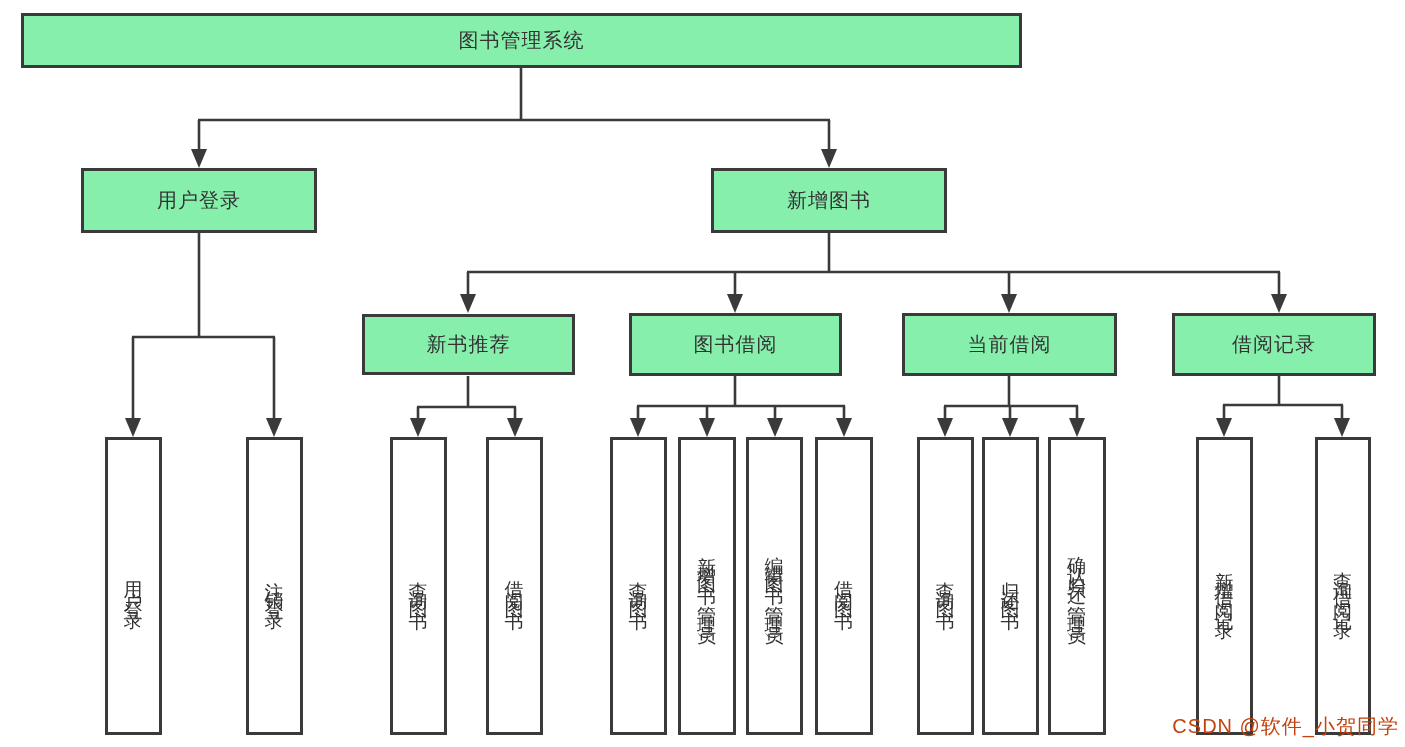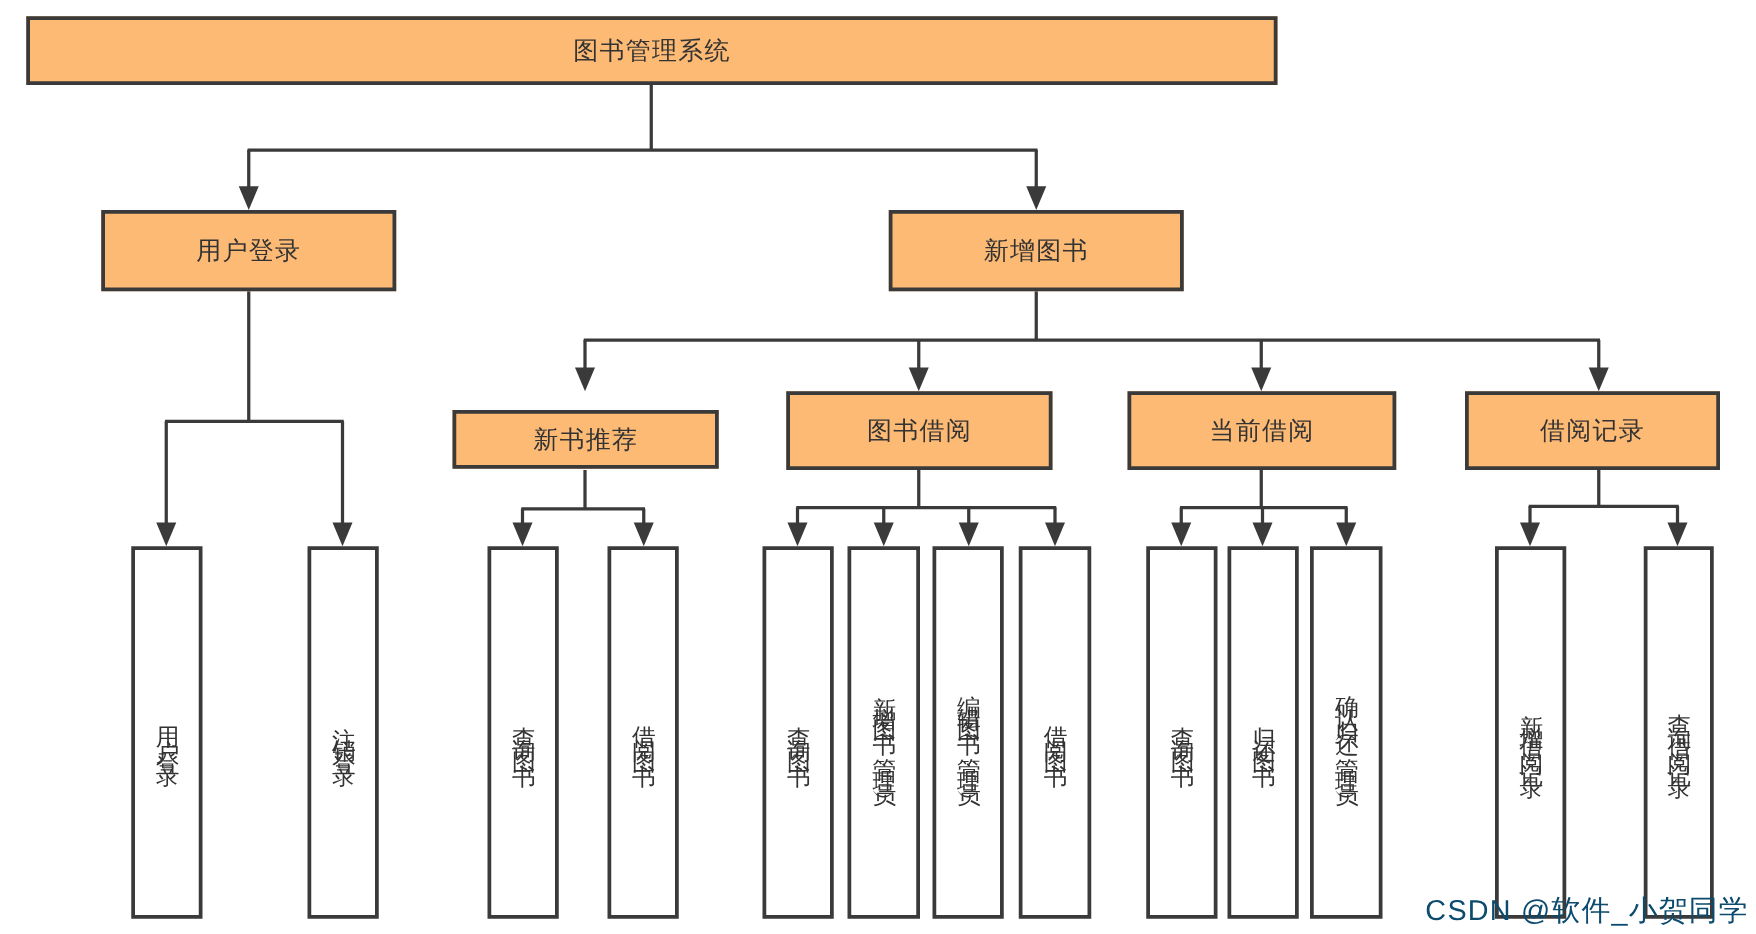--- a/index.html
+++ b/index.html
@@ -10,21 +10,21 @@
     font-family:"Liberation Sans",sans-serif;
     overflow:hidden;
   }
   .canvas svg{position:absolute;left:0;top:0;}
   svg line{stroke:#3a3a3a;stroke-width:2.6;}
   svg polygon{fill:#3a3a3a;}
   .hbox{
     position:absolute;
     box-sizing:border-box;
     border:3px solid #3a3a3a;
-    background:#fdba74;
+    background:#86efac;
     display:flex;align-items:center;justify-content:center;
     font-size:20px;color:#333333;
     letter-spacing:1px;
   }
   .vbox{
     position:absolute;
     box-sizing:border-box;
     top:437px;height:298px;
     border:3px solid #3a3a3a;
     background:#ffffff;
@@ -34,22 +34,22 @@
   .vtext{
     writing-mode:vertical-rl;
     text-orientation:mixed;
     letter-spacing:10px;
     line-height:1;
     white-space:nowrap;
   }
   .watermark{
     position:absolute;
     right:6px;top:713px;
-    font-size:23px;
-    color:#0c4a6e;
+    font-size:20px;
+    color:#c2410c;
     letter-spacing:1px;
     pointer-events:none;
     z-index:5;
   }
 </style>
 </head>
 <body>
 
 <div class="canvas">
 
@@ -133,21 +133,21 @@
     <span>图书管理系统</span>
   </div>
 
   <div class="hbox" style="left:81px;top:168px;width:236px;height:65px">
     <span>用户登录</span>
   </div>
   <div class="hbox" style="left:711px;top:168px;width:236px;height:65px">
     <span>新增图书</span>
   </div>
 
-  <div class="hbox" style="left:362px;top:328px;width:213px;height:47px">
+  <div class="hbox" style="left:362px;top:314px;width:213px;height:61px">
     <span>新书推荐</span>
   </div>
   <div class="hbox" style="left:902px;top:313px;width:215px;height:63px">
     <span>当前借阅</span>
   </div>
   <div class="hbox" style="left:629px;top:313px;width:213px;height:63px">
     <span>图书借阅</span>
   </div>
   <div class="hbox" style="left:1172px;top:313px;width:204px;height:63px">
     <span>借阅记录</span>

